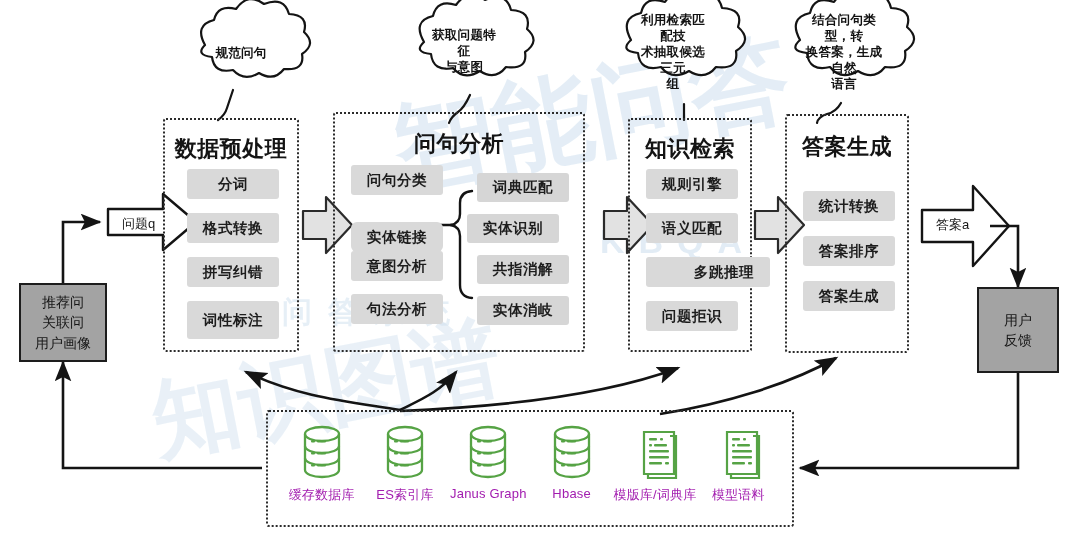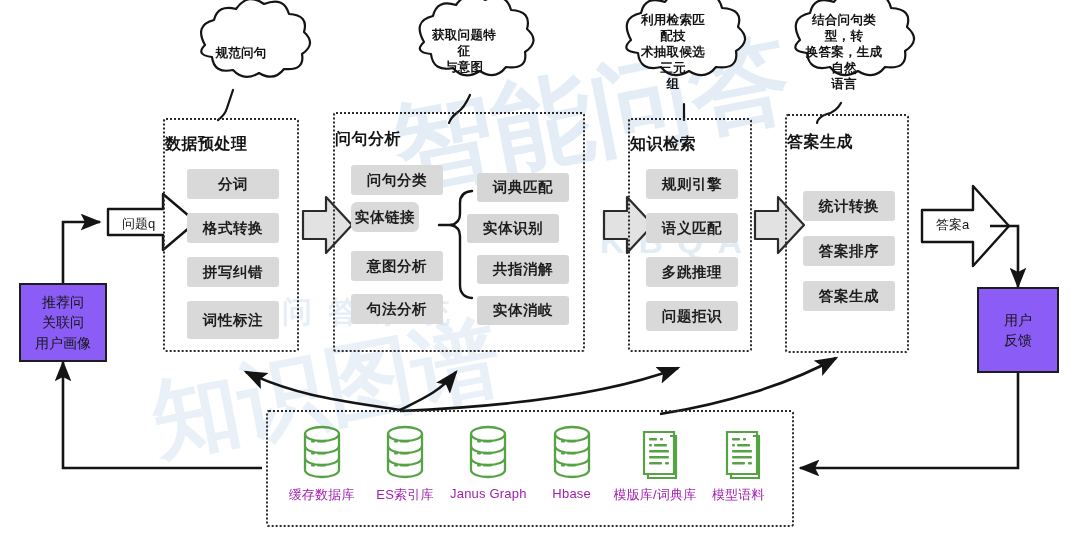--- a/index.html
+++ b/index.html
@@ -23,33 +23,33 @@
 
   
   svg#wires{position:absolute;left:0;top:0;width:1080px;height:550px;overflow:visible;}
 
   
   .panel{
     position:absolute;border:2.4px dotted #2b2b2b;border-radius:3px;
     background:transparent;box-sizing:border-box;
   }
   .panel-title{
-    position:absolute;width:100%;
-    font-size:16px;font-weight:bold;color:#141414;letter-spacing:.5px;
+    position:absolute;width:100%;text-align:center;
+    font-size:22px;font-weight:bold;color:#141414;letter-spacing:.5px;
   }
   .chip{
     position:absolute;background:#d9d9d9;border-radius:3px;
     display:flex;align-items:center;justify-content:center;
     font-size:14.5px;font-weight:bold;color:#1d1d1d;letter-spacing:.6px;
   }
   .chip.sub{background:#d6d6d6;}
 
   
   .box{
-    position:absolute;border:2.2px solid #1d1d1d;background:#8b5cf6;
+    position:absolute;border:2.2px solid #1d1d1d;background:#a3a3a3;
     display:flex;flex-direction:column;align-items:center;justify-content:center;
     font-size:14px;color:#161616;line-height:1.45;box-sizing:border-box;
   }
   .box span{display:block;text-align:center;}
 
   
   .cloud{position:absolute;}
   .cloud .ctext{
     position:absolute;left:0;top:0;width:100%;height:100%;
     display:flex;align-items:center;justify-content:center;
@@ -191,35 +191,35 @@
     <div class="panel-title" style="top:14px;">数据预处理</div>
     <div class="chip" style="left:22px;top:49px;width:92px;height:30px;">分词</div>
     <div class="chip" style="left:22px;top:93px;width:92px;height:30px;">格式转换</div>
     <div class="chip" style="left:22px;top:137px;width:92px;height:30px;">拼写纠错</div>
     <div class="chip" style="left:22px;top:181px;width:92px;height:38px;">词性标注</div>
   </div>
 
   <div class="panel" style="left:333px;top:112px;width:252px;height:240px;">
     <div class="panel-title" style="top:15px;">问句分析</div>
     <div class="chip" style="left:16px;top:51px;width:92px;height:30px;">问句分类</div>
-    <div class="chip" style="left:16px;top:88px;width:68px;height:30px;border-radius:6px;">实体链接</div>
+    <div class="chip" style="left:16px;top:108px;width:92px;height:30px;border-radius:6px;">实体链接</div>
     <div class="chip" style="left:16px;top:137px;width:92px;height:30px;">意图分析</div>
     <div class="chip sub" style="left:142px;top:59px;width:92px;height:29px;">词典匹配</div>
 
     <div class="chip" style="left:16px;top:180px;width:92px;height:30px;">句法分析</div>
     <div class="chip sub" style="left:132px;top:100px;width:92px;height:29px;">实体识别</div>
     <div class="chip sub" style="left:142px;top:141px;width:92px;height:29px;">共指消解</div>
     <div class="chip sub" style="left:142px;top:182px;width:92px;height:29px;">实体消岐</div>
   </div>
 
   <div class="panel" style="left:628px;top:118px;width:124px;height:234px;">
     <div class="panel-title" style="top:14px;">知识检索</div>
     <div class="chip" style="left:16px;top:49px;width:92px;height:30px;">规则引擎</div>
     <div class="chip" style="left:16px;top:93px;width:92px;height:30px;">语义匹配</div>
-    <div class="chip" style="left:16px;top:137px;width:92px;height:30px;">多跳推理</div>
+    <div class="chip" style="left:16px;top:137px;width:92px;height:30px;padding-left:32px;">多跳推理</div>
     <div class="chip" style="left:16px;top:181px;width:92px;height:30px;">问题拒识</div>
   </div>
 
   <div class="panel" style="left:785px;top:114px;width:124px;height:239px;">
     <div class="panel-title" style="top:16px;">答案生成</div>
     <div class="chip" style="left:16px;top:75px;width:92px;height:30px;">统计转换</div>
     <div class="chip" style="left:16px;top:120px;width:92px;height:30px;">答案排序</div>
     <div class="chip" style="left:16px;top:165px;width:92px;height:30px;">答案生成</div>
   </div>
 

